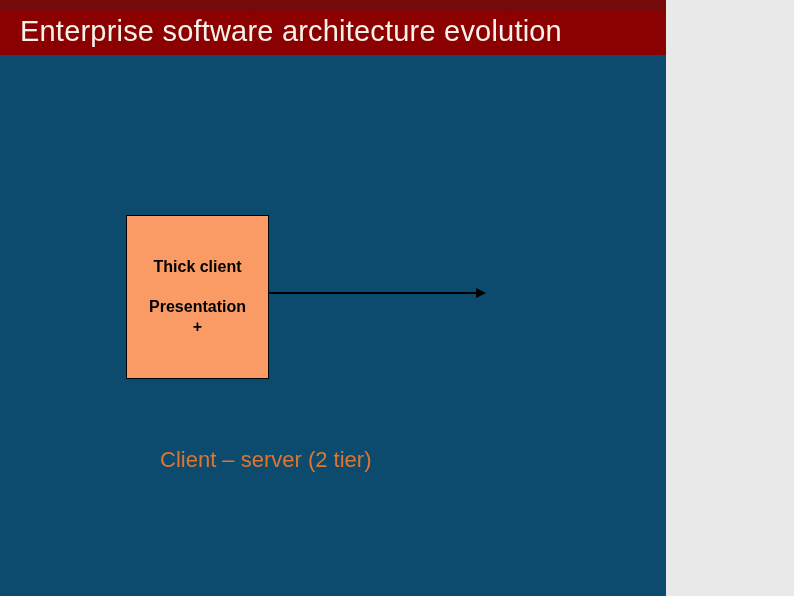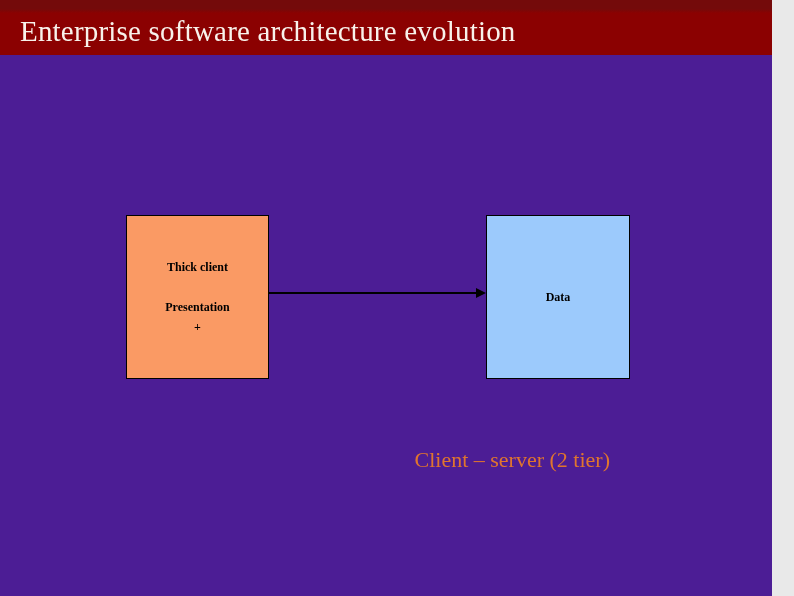--- a/index.html
+++ b/index.html
@@ -2,25 +2,24 @@
 <html><head>
 <meta charset="utf-8">
 <style>
   html, body { margin: 0; padding: 0; }
   body {
     font-family: "Liberation Sans", sans-serif;
     background: #e9e9e9;
   }
   .slide {
     position: relative;
-    width: 772px;
+    width: 666px;
     height: 596px;
-    background: #4c1d95;
+    background: #0c4a6e;
     overflow: hidden;
-    font-family: Liberation Serif, serif;
   }
 
   
   .title-bar {
     position: absolute;
     top: 0; left: 0;
     width: 794px;
     height: 55px;
     background: linear-gradient(to bottom, #740A0A 0px, #740A0A 9px, #8B0101 13px, #8B0101 100%);
     display: flex;
@@ -42,21 +41,21 @@
     position: absolute;
     box-sizing: border-box;
     border: 1px solid #000000;
     display: flex;
     flex-direction: column;
     align-items: center;
     justify-content: center;
     text-align: center;
     color: #000000;
     font-weight: bold;
-    font-size: 12px;
+    font-size: 16px;
     line-height: 20px;
   }
   .client-box {
     left: 126px; top: 215px;
     width: 143px; height: 164px;
     background: #FA9A64;
   }
   .server-box {
     left: 486px; top: 215px;
     width: 144px; height: 164px;
@@ -78,21 +77,21 @@
     border-top: 5px solid transparent;
     border-bottom: 5px solid transparent;
     border-left: 10px solid #000000;
   }
 
   
   .caption {
     position: absolute;
     left: 160px; top: 447px;
     width: 450px;
-    text-align: right;
+    text-align: left;
     font-size: 22px;
     color: #E0752E;
     white-space: nowrap;
   }
 </style>
 </head>
 <body>
 
 <div class="slide">
 
@@ -103,19 +102,16 @@
   <div class="box client-box">
     <div>Thick client</div>
     <div class="line-gap"></div>
     <div>Presentation</div>
     <div>+</div>
   </div>
 
   <div class="arrow-line"></div>
   <div class="arrow-head"></div>
 
-  <div class="box server-box">
-    <div>Data</div>
-  </div>
 
   <div class="caption">Client – server (2 tier)</div>
 
 </div>
 
 </body></html>

